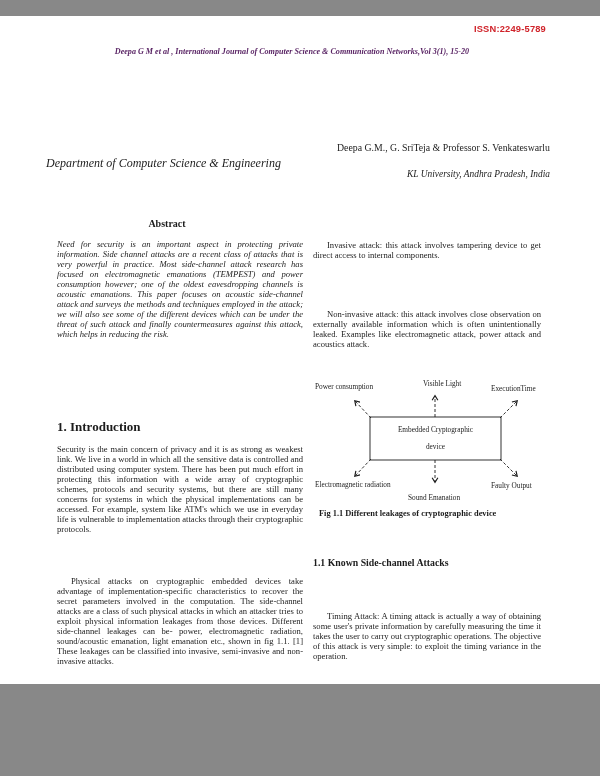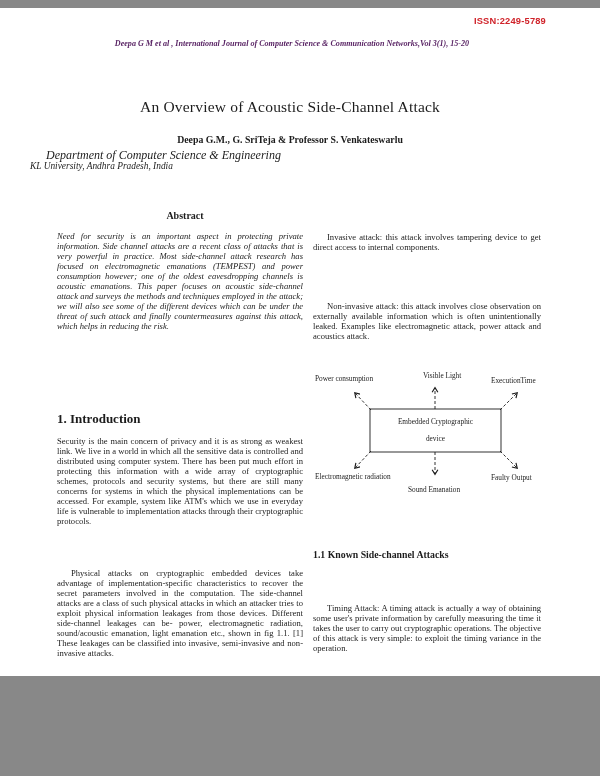--- a/index.html
+++ b/index.html
@@ -1,21 +1,21 @@
 <!DOCTYPE html>
 <html><head>
 <meta charset="utf-8">
 <style>
   * { margin: 0; padding: 0; box-sizing: border-box; }
   html, body { background: #888; }
   .page {
     position: relative;
     width: 600px;
     height: 668px;
-    margin: 8px auto;
+    margin: 16px auto;
     background: #ffffff;
     font-family: "Liberation Serif", serif;
     color: #1c1c1c;
     overflow: hidden;
   }
   .issn {
     position: absolute;
     top: 8px;
     right: 54px;
     font-family: "Liberation Sans", sans-serif;
@@ -42,51 +42,50 @@
     width: 520px;
     text-align: center;
     font-size: 15.5px;
     letter-spacing: 0.2px;
   }
   .authors {
     position: absolute;
     top: 126px;
     left: 30px;
     width: 520px;
-    text-align: center;
+    text-align: right;
     font-size: 9.8px;
-    font-weight: bold;
   }
   .affil1 {
     position: absolute;
     top: 140px;
     left: 46px;
     width: 520px;
     font-size: 12px;
     font-style: italic;
   }
   .affil2 {
     position: absolute;
     top: 153px;
     left: 30px;
     width: 520px;
-    text-align: left;
+    text-align: right;
     font-size: 9.4px;
     font-style: italic;
   }
   .body-text {
     font-size: 8.6px;
     line-height: 10px;
     text-align: justify;
   }
   .indent { text-indent: 14px; }
   .abstract-heading {
     position: absolute;
     top: 202px;
-    left: 62px;
+    left: 44px;
     width: 246px;
     text-align: center;
     font-size: 10px;
     font-weight: bold;
   }
   .abstract-text {
     position: absolute;
     top: 223px;
     left: 57px;
     width: 246px;
@@ -148,21 +147,20 @@
   svg .diag-line { stroke: #1c1c1c; stroke-width: 0.9; fill: none; }
 </style>
 </head>
 <body>
 
 <div class="page">
 
   <div class="issn">ISSN:2249-5789</div>
   <div class="citation">Deepa G M et al , International Journal of Computer Science &amp; Communication Networks,Vol 3(1), 15-20</div>
 
-  <div class="title">An Overview of Acoustic Side-Channel Attack</div>
   <div class="authors">Deepa G.M., G. SriTeja &amp; Professor S. Venkateswarlu</div>
   <div class="affil1">Department of Computer Science &amp; Engineering</div>
   <div class="affil2">KL University, Andhra Pradesh, India</div>
 
   <div class="abstract-heading">Abstract</div>
   <div class="abstract-text body-text">Need for security is an important aspect in protecting private information. Side channel attacks are a recent class of attacks that is very powerful in practice. Most side-channel attack research has focused on electromagnetic emanations (TEMPEST) and power consumption however; one of the oldest eavesdropping channels is acoustic emanations. This paper focuses on acoustic side-channel attack and surveys the methods and techniques employed in the attack; we will also see some of the different devices which can be under the threat of such attack and finally countermeasures against this attack, which helps in reducing the risk.</div>
   <div class="intro-heading">1. Introduction</div>
   <div class="intro-p1 body-text">Security is the main concern of privacy and it is as strong as weakest link. We live in a world in which all the sensitive data is controlled and distributed using computer system. There has been put much effort in protecting this information with a wide array of cryptographic schemes, protocols and security systems, but there are still many concerns for systems in which the physical implementations can be accessed. For example, system like ATM's which we use in everyday life is vulnerable to implementation attacks through their cryptographic protocols.</div>
   <div class="intro-p2 body-text indent">Physical attacks on cryptographic embedded devices take advantage of implementation-specific characteristics to recover the secret parameters involved in the computation. The side-channel attacks are a class of such physical attacks in which an attacker tries to exploit physical information leakages from those devices. Different side-channel leakages can be- power, electromagnetic radiation, sound/acoustic emanation, light emanation etc., shown in fig 1.1. [1] These leakages can be classified into invasive, semi-invasive and non-invasive attacks.</div>
 
@@ -190,20 +188,21 @@
 
       <text x="2" y="15" class="diag-label">Power consumption</text>
       <text x="110" y="12" class="diag-label">Visible Light</text>
       <text x="178" y="17" class="diag-label">ExecutionTime</text>
       <text x="2" y="113" class="diag-label">Electromagnetic radiation</text>
       <text x="95" y="126" class="diag-label">Sound Emanation</text>
       <text x="178" y="114" class="diag-label">Faulty Output</text>
     </svg>
   </div>
 
+  <div class="fig-caption">Fig 1.1 Different leakages of cryptographic device</div>
 
   <div class="sec11-heading">1.1 Known Side-channel Attacks</div>
   <div class="rc-p5 body-text indent">Timing Attack: A timing attack is actually a way of obtaining some user's private information by carefully measuring the time it takes the user to carry out cryptographic operations. The objective of this attack is very simple: to exploit the timing variance in the operation.</div>
   <div class="rc-p6 body-text indent">Fault Attack: Fault attacks present practical and effective attacking against the eavesdropping</div>
 
   <div class="page-number">15</div>
 
 </div>
 
 </body></html>

